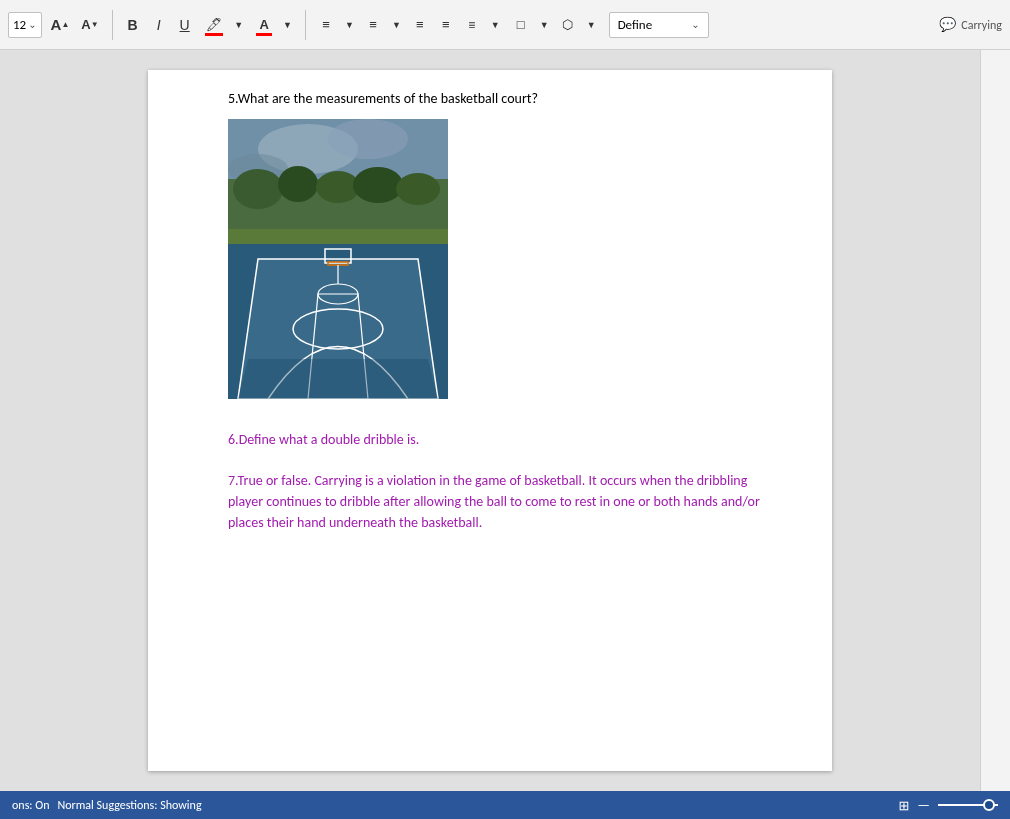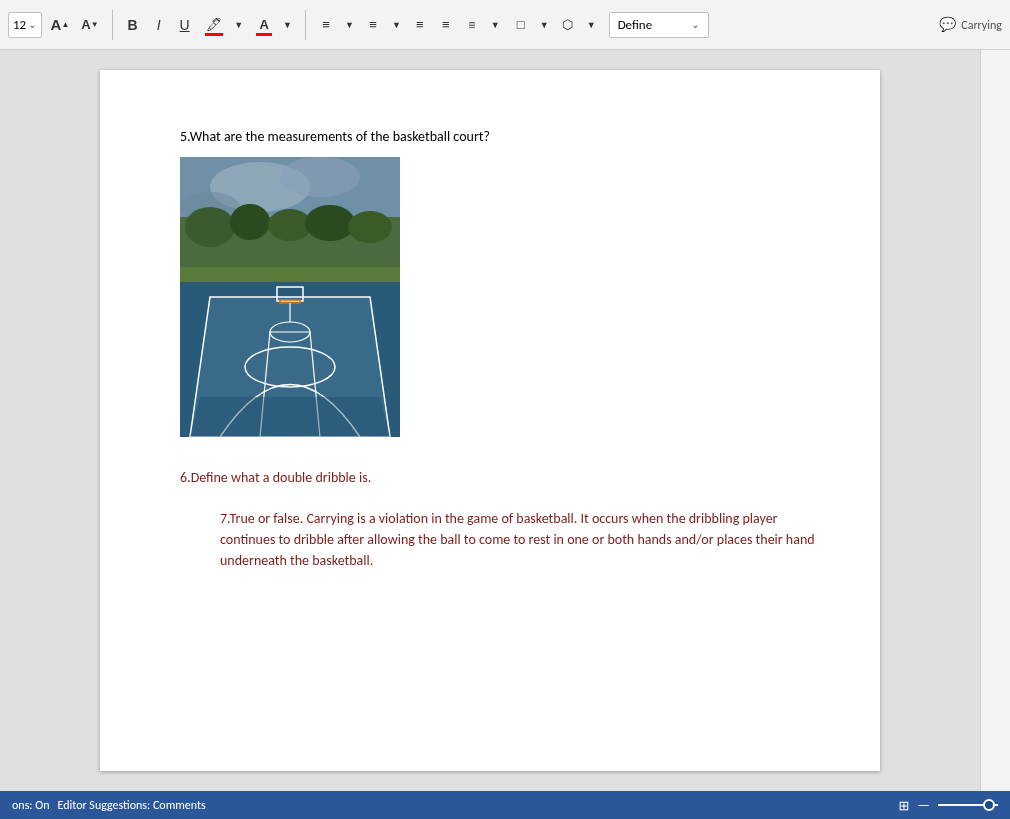--- a/index.html
+++ b/index.html
@@ -124,23 +124,23 @@
       flex: 1;
       display: flex;
       justify-content: center;
       padding: 20px 10px;
       overflow: hidden;
       background: #e0e0e0;
     }
 
     .page {
       background: white;
-      width: 780px;
+      width: 684px;
       min-height: 700px;
-      padding: 56px 60px 40px 80px;
+      padding: 18px 60px 40px 80px;
       box-shadow: 0 1px 4px rgba(0,0,0,0.3);
       position: relative;
     }
 
     .right-panel {
       width: 30px;
       background: #f3f3f3;
       border-left: 1px solid #d0d0d0;
     }
 
@@ -161,21 +161,21 @@
     
     .court-image {
       width: 220px;
       height: 280px;
       position: relative;
       overflow: hidden;
     }
 
     .q6-text, .q7-text {
       font-size: 14px;
-      color: #7f1d1d;
+      color: #a21caf;
       line-height: 1.5;
     }
 
     .q7-container {
       margin-top: 16px;
     }
 
     
     .status-bar {
       height: 28px;
@@ -343,35 +343,35 @@
           </svg>
         </div>
       </div>
 
       <div class="question" style="margin-top: 30px;">
         <p class="q6-text">
           <span>6.</span><span>Define what a double dribble is.</span>
         </p>
       </div>
 
-      <div class="question q7-container" style="margin-top: 20px; margin-left: 40px;">
+      <div class="question q7-container" style="margin-top: 20px;">
         <p class="q7-text">
           <span>7.</span><span>True or false. Carrying is a violation in the game of basketball. It occurs when the dribbling player continues to dribble after allowing the ball to come to rest in one or both hands and/or places their hand underneath the basketball.</span>
         </p>
       </div>
 
     </div>
   </div>
 
   <div class="right-panel"></div>
 </div>
 
 <div class="status-bar">
   <span class="status-text">ons: On</span>
-  <span class="status-text">Editor Suggestions: Comments</span>
+  <span class="status-text">Normal Suggestions: Showing</span>
 
   <div class="zoom-controls">
     <span class="page-icon">⊞</span>
     <span class="zoom-dash">—</span>
     <div class="zoom-line">
       <div style="position:relative; top:-5px; left:45px;" class="zoom-dot"></div>
     </div>
   </div>
 </div>
 

